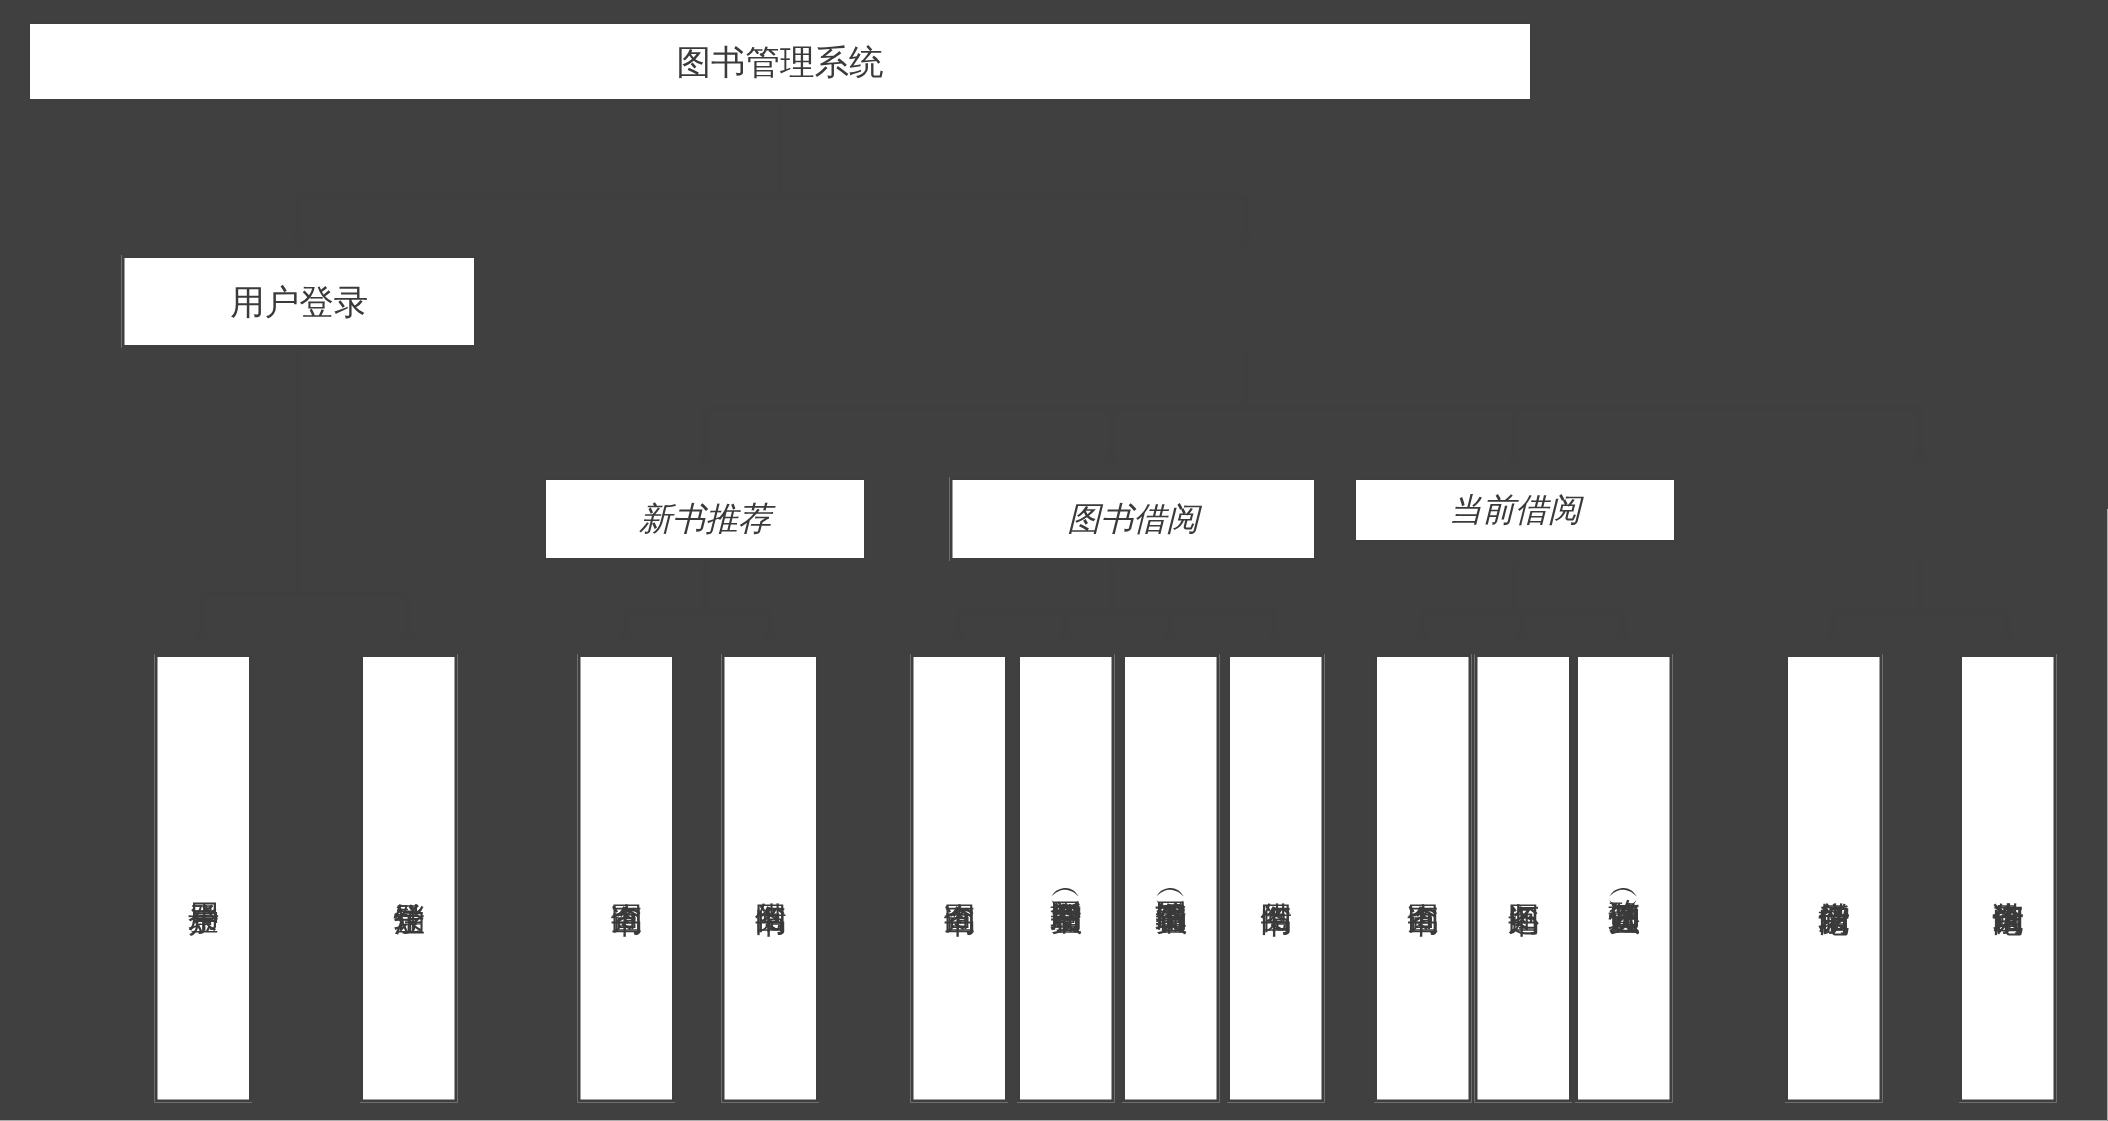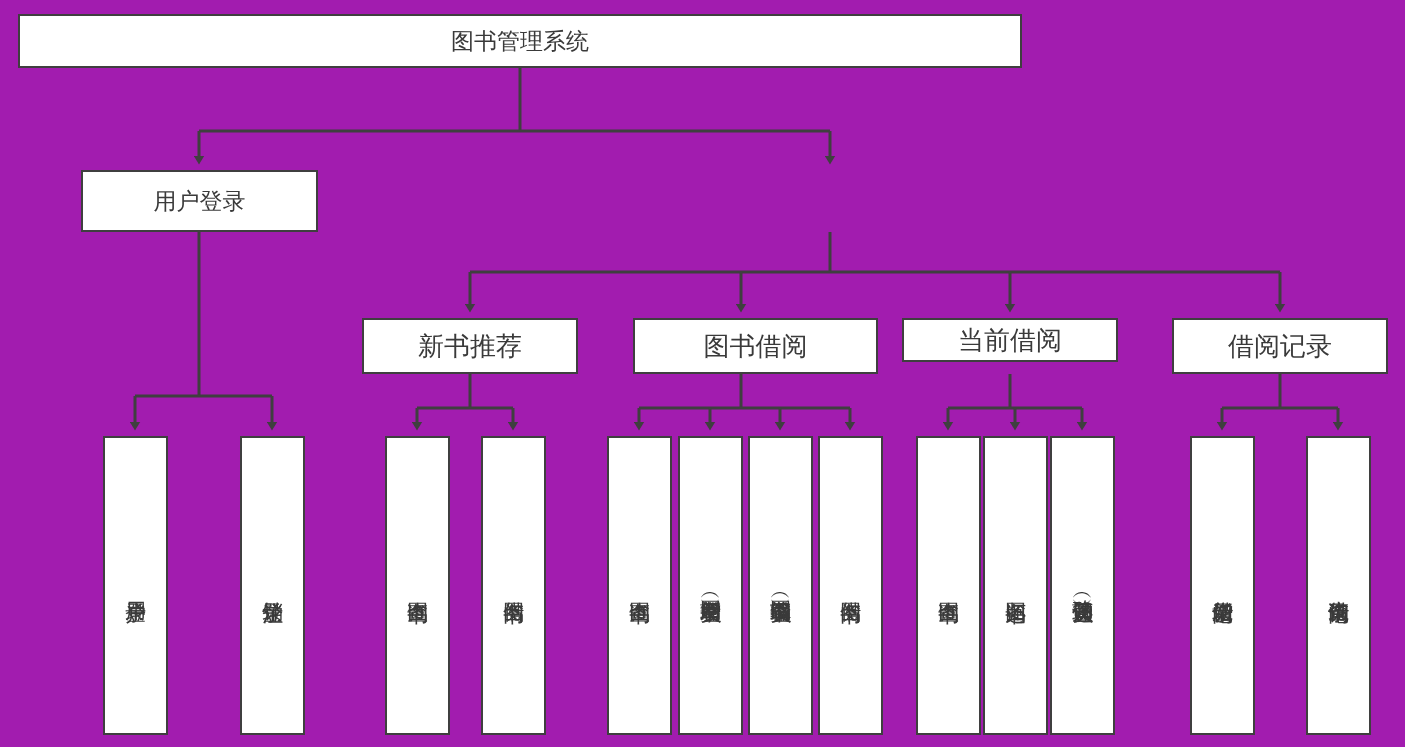--- a/index.html
+++ b/index.html
@@ -9,21 +9,21 @@
     background: #ffffff;
   }
   body {
     font-family: "DejaVu Sans", "Liberation Sans", sans-serif;
     color: #3a3a3a;
   }
   #canvas {
     position: relative;
     width: 1405px;
     height: 747px;
-    background: #a21caf;
+    background: #404040;
     overflow: hidden;
   }
   #edges {
     position: absolute;
     left: 0;
     top: 0;
     width: 1405px;
     height: 747px;
     pointer-events: none;
   }
@@ -37,21 +37,22 @@
     justify-content: center;
     color: #3a3a3a;
   }
   .node.root {
     font-size: 23px;
   }
   .node.lvl1 {
     font-size: 23px;
   }
   .node.lvl2 {
-    font-size: 26px;
+    font-size: 22px;
+    font-style: italic;
   }
   .node.leaf {
     font-size: 21px;
     writing-mode: vertical-rl;
     text-orientation: upright;
     line-height: 1.08;
     padding-top: 4px;
     padding-bottom: 4px;
     letter-spacing: 0.5px;
     white-space: normal;
@@ -134,23 +135,20 @@
 
   <div class="node lvl2" style="left:362px; top:318px; width:216px; height:56px;">
     <span class="label">新书推荐</span>
   </div>
   <div class="node lvl2" style="left:633px; top:318px; width:245px; height:56px;">
     <span class="label">图书借阅</span>
   </div>
   <div class="node lvl2" style="left:902px; top:318px; width:216px; height:44px;">
     <span class="label">当前借阅</span>
   </div>
-  <div class="node lvl2" style="left:1172px; top:318px; width:216px; height:56px;">
-    <span class="label">借阅记录</span>
-  </div>
 
   <div class="node leaf" style="left:103px; top:436px; width:65px; height:299px;">
     <span class="label">用户登录</span>
   </div>
   <div class="node leaf" style="left:240px; top:436px; width:65px; height:299px;">
     <span class="label">注销登录</span>
   </div>
 
   <div class="node leaf" style="left:385px; top:436px; width:65px; height:299px;">
     <span class="label">查询图书</span>

